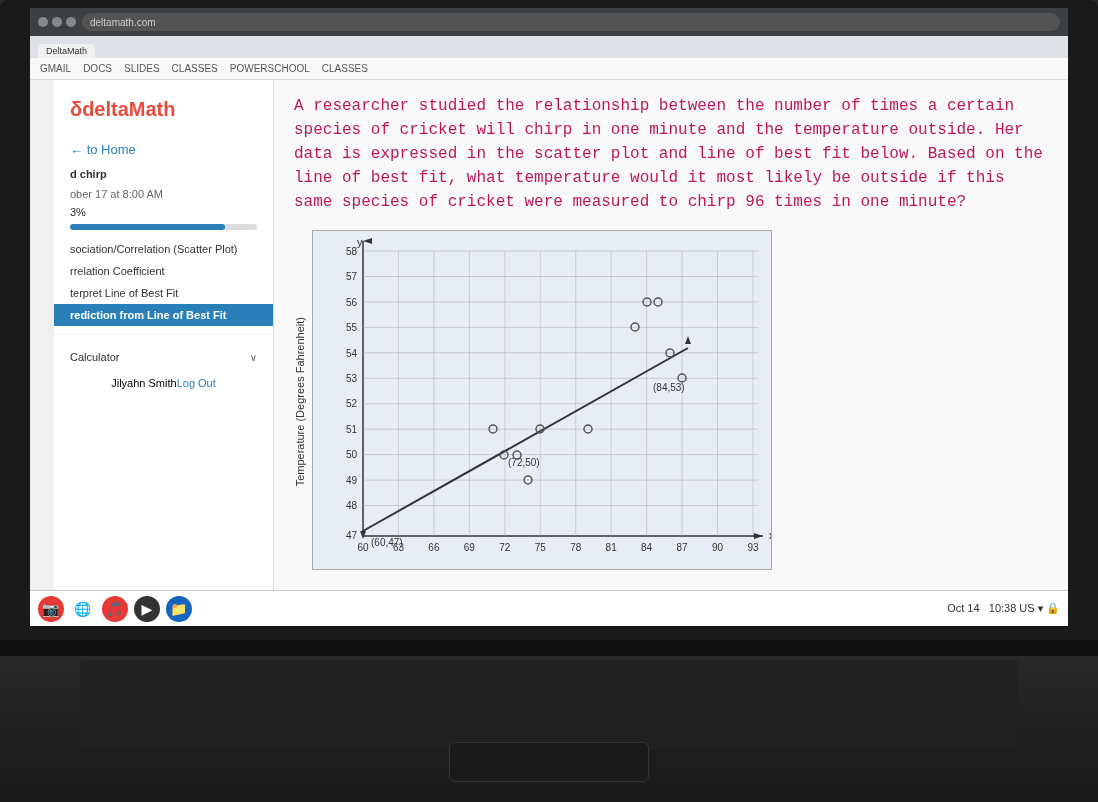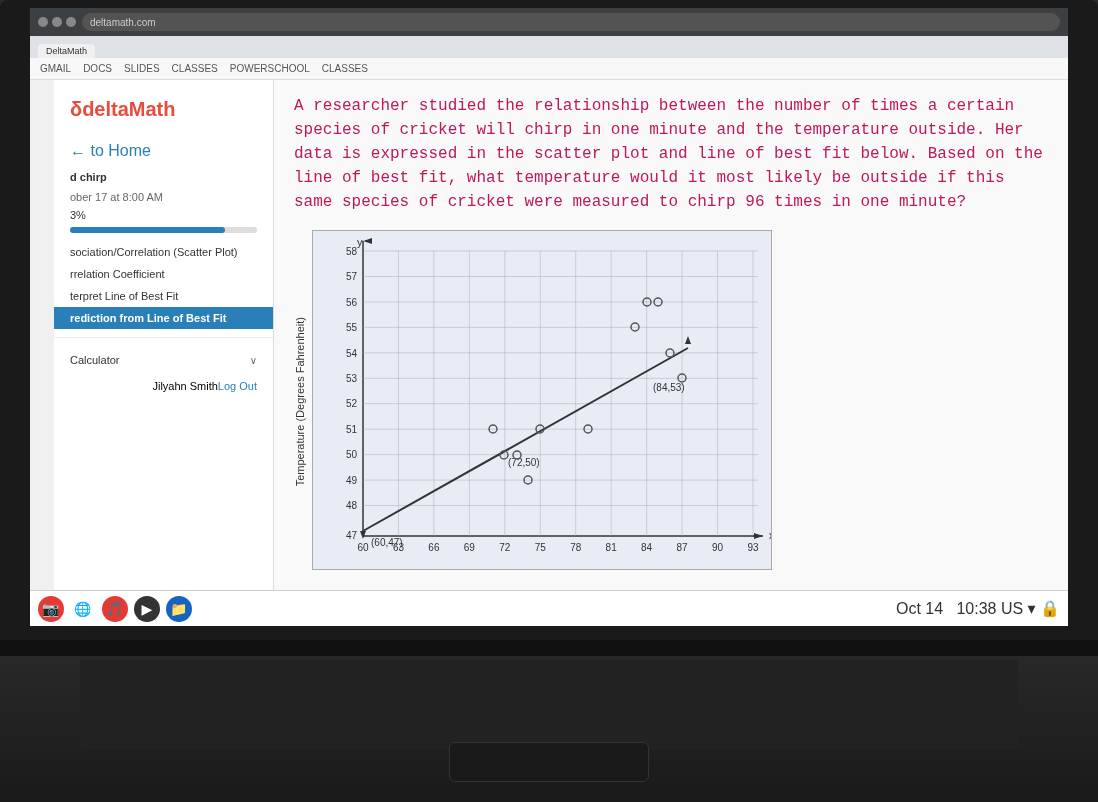--- a/index.html
+++ b/index.html
@@ -121,21 +121,21 @@
       color: #2c3e50;
       padding: 8px 16px 16px;
     }
     .sidebar-logo span {
       color: #e74c3c;
     }
     .sidebar-nav-item {
       padding: 5px 16px;
       color: #2980b9;
       cursor: pointer;
-      font-size: 16px;
+      font-size: 13px;
     }
     .sidebar-assignment-title {
       padding: 6px 16px;
       font-size: 11px;
       font-weight: bold;
       color: #333;
     }
     .sidebar-date {
       padding: 2px 16px;
       font-size: 11px;
@@ -184,21 +184,21 @@
       cursor: pointer;
     }
     .sidebar-footer .chevron {
       color: #666;
       font-size: 10px;
     }
     .sidebar-user-row {
       padding: 6px 16px;
       font-size: 11px;
       display: flex;
-      justify-content: flex-end;
+      justify-content: center;
       align-items: center;
     }
     .sidebar-logout {
       color: #2980b9;
       cursor: pointer;
       font-size: 11px;
     }
 
     
     .problem-area {
@@ -297,21 +297,21 @@
       width: 26px;
       height: 26px;
       border-radius: 50%;
       display: flex;
       align-items: center;
       justify-content: center;
       font-size: 14px;
     }
     .taskbar-time {
       margin-left: auto;
-      font-size: 16px;
+      font-size: 11px;
       color: #333;
     }
   </style>
 </head>
 <body>
 
 <div class="laptop-bezel">
   <div class="screen">
 
     <div class="browser-bar">

